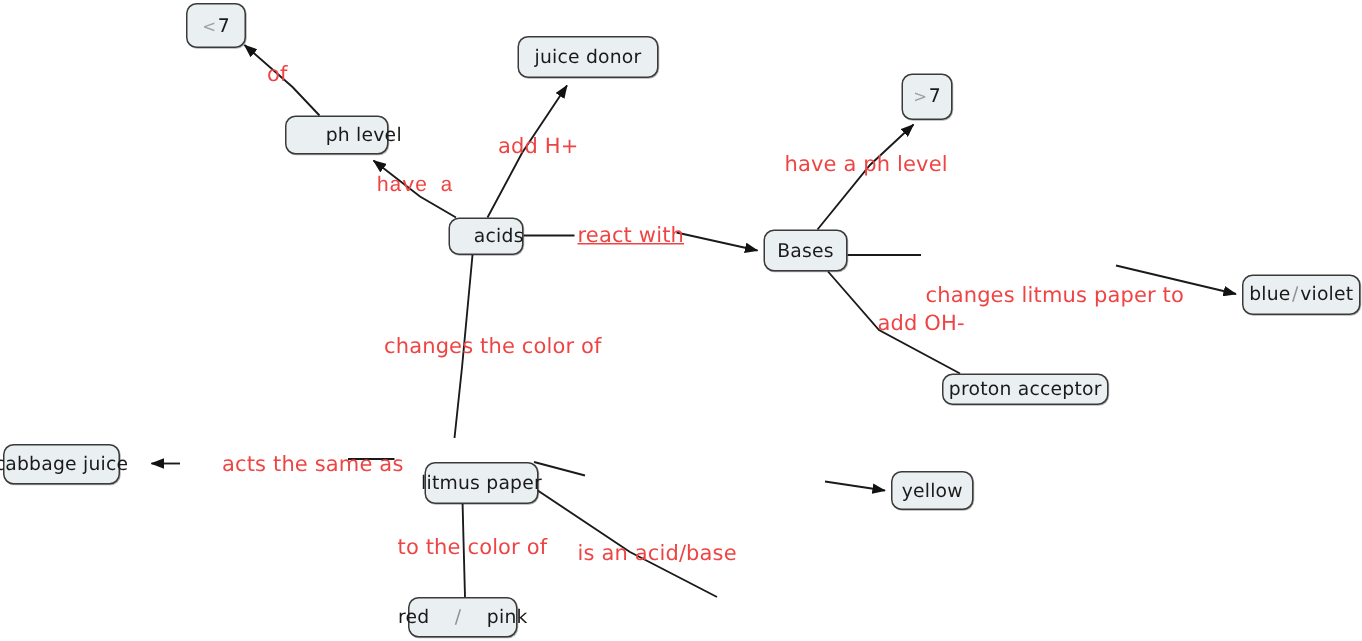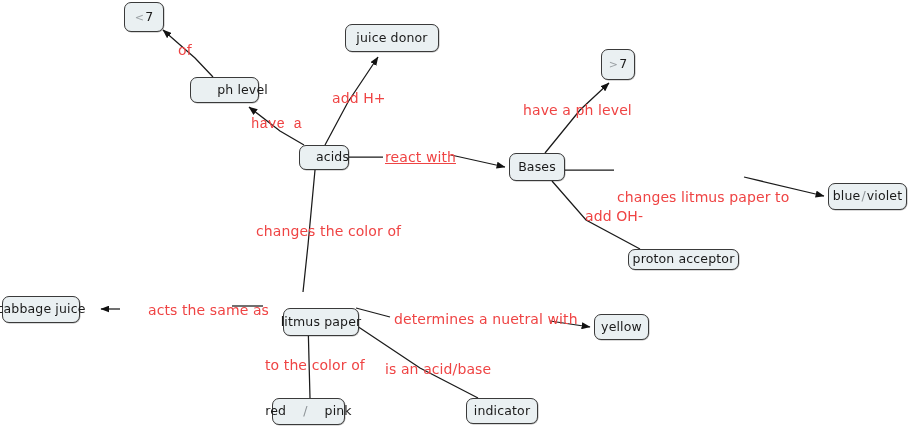--- a/index.html
+++ b/index.html
@@ -130,39 +130,37 @@
   <div class="node" style="left:263px; top:308px; width:76px; height:28px;margin-left:20px;">litmus paper</div>
 
   <div class="node" style="left:594px; top:314px; width:55px; height:26px;">yellow</div>
 
   <div class="node" style="left:272px; top:398px; width:73px; height:27px;gap:16px;">
     <span>red</span>
       <span class="sep">/</span>
       <span>pink</span>
   </div>
 
-  <div class="node" style="left:466px; top:398px; width:72px; height:26px;">indicator</div>
 
   <div class="edge-label" style="left:178px; top:43px;">of</div>
 
   <div class="edge-label" style="left:251px; top:117px;font-family:Liberation Mono, monospace;">have a</div>
 
   <div class="edge-label" style="left:332px; top:91px;">add H+</div>
 
   <div class="edge-label" style="left:385px; top:150px;text-decoration:underline;">react with</div>
 
   <div class="edge-label" style="left:523px; top:103px;">have a ph level</div>
 
   <div class="edge-label" style="left:617px; top:190px;">changes litmus paper to</div>
 
   <div class="edge-label" style="left:585px; top:209px;">add OH-</div>
 
   <div class="edge-label" style="left:256px; top:224px;">changes the color of</div>
 
   <div class="edge-label" style="left:124px; top:303px;margin-left:24px;">acts the same as</div>
 
-  <div class="edge-label" style="left:394px; top:312px;">determines a nuetral with</div>
 
   <div class="edge-label" style="left:265px; top:358px;">to the color of</div>
 
   <div class="edge-label" style="left:385px; top:362px;">is an acid/base</div>
 
 </div>
 
 </body></html>

